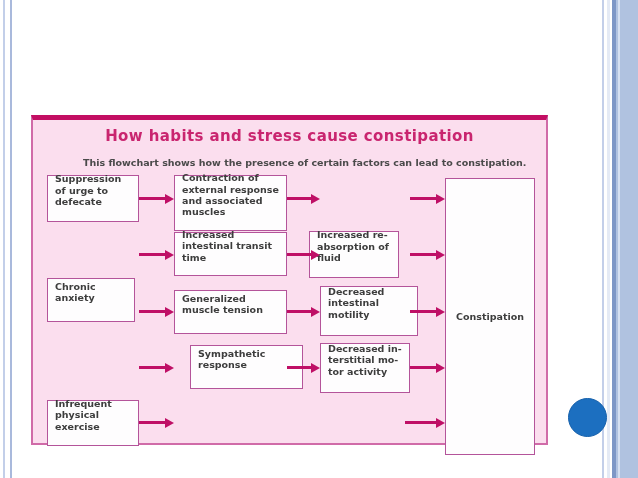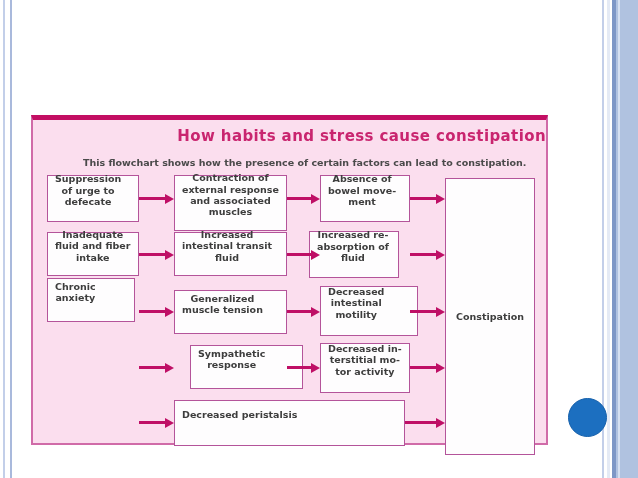--- a/index.html
+++ b/index.html
@@ -14,29 +14,29 @@
   .rs3{left:612px;width:4px;background:var(--stripe_dark);}
   .rs4{left:616px;width:22px;background:var(--stripe_band);}
   .rs5{left:618px;width:2px;background:#d6e0f1;}
   
   .circle{position:absolute;left:568px;top:398px;width:39px;height:39px;border-radius:50%;
           background:var(--circle);border:1px solid #1560ab;box-sizing:border-box;}
   
   .chart{position:absolute;left:31px;top:115px;width:517px;height:330px;box-sizing:border-box;
          background:var(--chart_bg);border:2px solid var(--chart_border);
          border-top:5px solid var(--accent_bar);}
-  .chart-title{position:absolute;left:0;top:7px;width:100%;text-align:right;
+  .chart-title{position:absolute;left:0;top:7px;width:100%;text-align:center;
                font-size:15px;font-weight:bold;letter-spacing:.4px;color:var(--title_color);}
   .chart-sub{position:absolute;left:10px;top:37px;font-size:9.5px;font-weight:bold;color:#4a4a4a;margin-left:40px;}
   
   .fbox{position:absolute;box-sizing:border-box;background:var(--box_bg);
         border:1.5px solid var(--box_border);color:var(--text);
         font-size:9.5px;font-weight:bold;line-height:1.2;
         display:flex;align-items:center;padding:2px 3px 18px 7px;
-        white-space:pre-line;text-align:center;}
+        white-space:pre-line;text-align:left;}
   .result{justify-content:center;text-align:left;padding:2px;}
   
   .arrow{position:absolute;height:3px;background:var(--arrow);}
   .arrow::after{content:"";position:absolute;right:-9px;top:-3.5px;width:0;height:0;
                 border-top:5px solid transparent;border-bottom:5px solid transparent;
                 border-left:9px solid var(--arrow);}
 </style>
 </head>
 <body>
 
@@ -55,33 +55,27 @@
     <div class="chart-title">How habits and stress cause constipation</div>
     <div class="chart-sub">This flowchart shows how the presence of certain factors can lead to constipation.</div>
 
     <div class="fbox" style="left:14px;top:55px;width:92px;height:47px">Suppression
 of urge to
 defecate</div>
     <div class="fbox" style="left:141px;top:55px;width:113px;height:56px">Contraction of
 external response
 and associated
 muscles</div>
-    <div class="fbox" style="left:287px;top:55px;width:90px;height:47px">Absence of
-bowel move-
-ment</div>
     <div class="arrow" style="left:106px;top:77px;width:26px"></div>
     <div class="arrow" style="left:254px;top:77px;width:24px"></div>
     <div class="arrow" style="left:377px;top:77px;width:26px"></div>
 
-    <div class="fbox" style="left:14px;top:112px;width:92px;height:44px">Inadequate
-fluid and fiber
-intake</div>
     <div class="fbox" style="left:141px;top:112px;width:113px;height:44px">Increased
 intestinal transit
-fluid</div>
+time</div>
     <div class="fbox" style="left:276px;top:111px;width:90px;height:47px">Increased re-
 absorption of
 fluid</div>
     <div class="arrow" style="left:106px;top:133px;width:26px"></div>
     <div class="arrow" style="left:254px;top:133px;width:24px"></div>
     <div class="arrow" style="left:377px;top:133px;width:26px"></div>
 
     <div class="fbox" style="left:14px;top:158px;width:88px;height:44px">Chronic
 anxiety</div>
     <div class="fbox" style="left:141px;top:170px;width:113px;height:44px">Generalized
@@ -95,20 +89,22 @@
 
     <div class="fbox" style="left:157px;top:225px;width:113px;height:44px">Sympathetic
 response</div>
     <div class="fbox" style="left:287px;top:223px;width:90px;height:50px">Decreased in-
 terstitial mo-
 tor activity</div>
     <div class="arrow" style="left:106px;top:246px;width:26px"></div>
     <div class="arrow" style="left:254px;top:246px;width:24px"></div>
     <div class="arrow" style="left:377px;top:246px;width:26px"></div>
 
-    <div class="fbox" style="left:141px;top:280px;width:231px;height:46px">Decreased peristalsis</div>
+    <div class="fbox" style="left:14px;top:280px;width:92px;height:46px">Infrequent
+physical
+exercise</div>
     <div class="arrow" style="left:106px;top:301px;width:26px"></div>
     <div class="arrow" style="left:372px;top:301px;width:31px"></div>
 
     <div class="fbox result" style="left:412px;top:58px;width:90px;height:277px">Constipation</div>
   </div>
 
 </div>
 
 </body></html>

